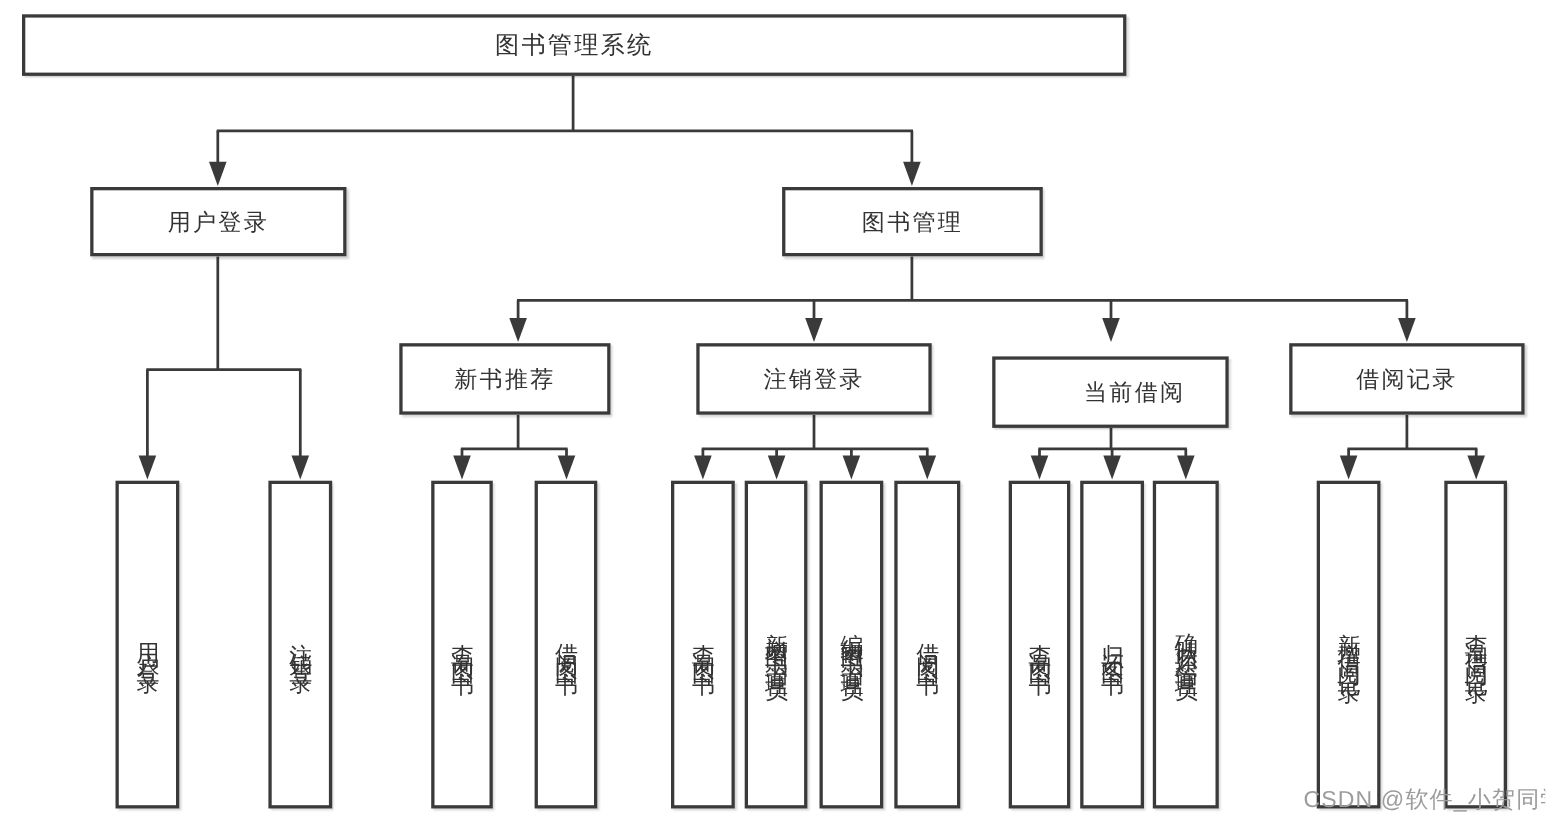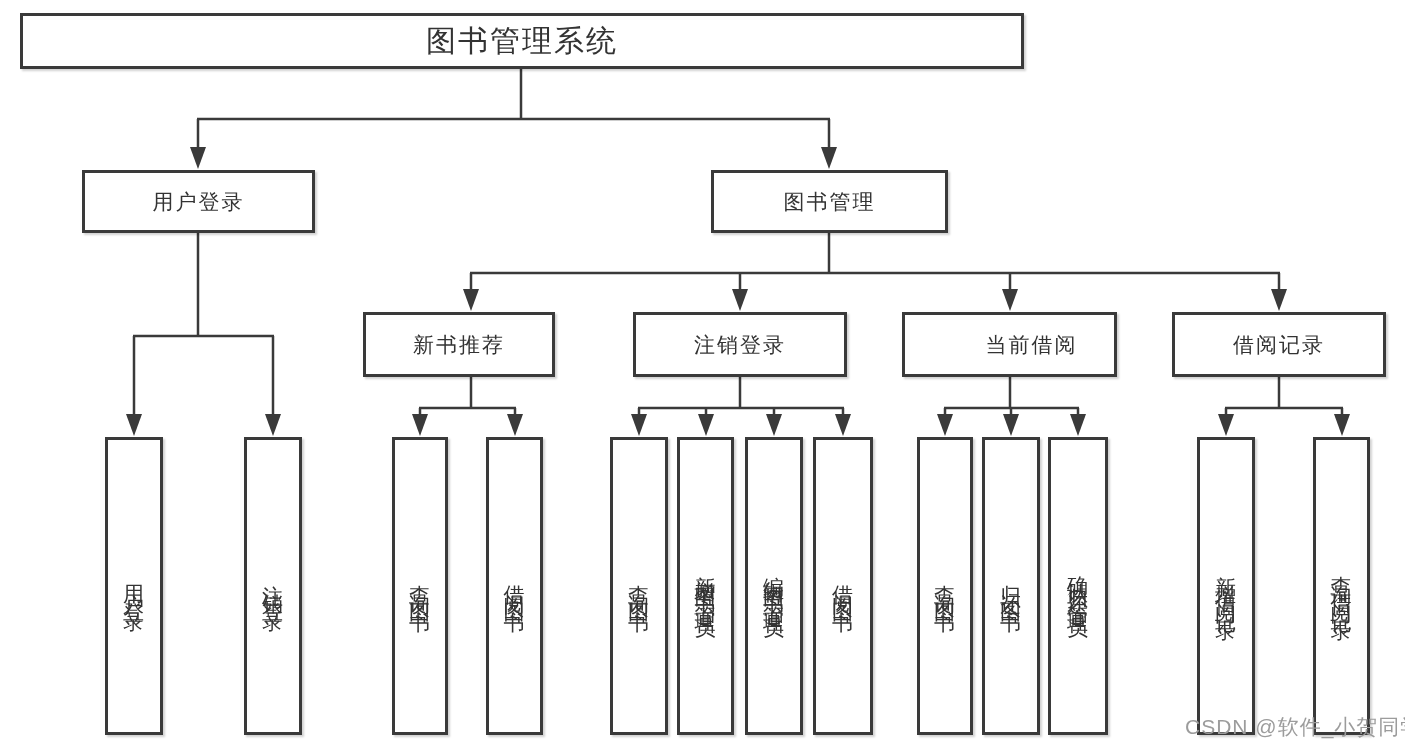--- a/index.html
+++ b/index.html
@@ -125,28 +125,28 @@
       <polygon points="766,414 782,414 774,436"></polygon>
       <polygon points="835,414 851,414 843,436"></polygon>
       <polygon points="937,414 953,414 945,436"></polygon>
       <polygon points="1003,414 1019,414 1011,436"></polygon>
       <polygon points="1070,414 1086,414 1078,436"></polygon>
       <polygon points="1218,414 1234,414 1226,436"></polygon>
       <polygon points="1334,414 1350,414 1342,436"></polygon>
     </g>
   </svg>
 
-  <div class="hbox" style="left:20px; top:13px; width:1004px; height:56px; font-size:30px;">图书管理系统</div>
+  <div class="hbox" style="left:20px; top:13px; width:1004px; height:56px; font-size:22px;">图书管理系统</div>
 
   <div class="hbox" style="left:82px; top:170px; width:233px; height:63px;">用户登录</div>
   <div class="hbox" style="left:711px; top:170px; width:237px; height:63px;text-align:center;">图书管理</div>
 
   <div class="hbox" style="left:363px; top:312px; width:192px; height:65px;">新书推荐</div>
   <div class="hbox" style="left:633px; top:312px; width:214px; height:65px;">注销登录</div>
-  <div class="hbox" style="left:902px; top:312px; width:215px; height:65px;padding-left:44px;">当前借阅</div>
+  <div class="hbox" style="left:902px; top:324px; width:215px; height:65px;padding-left:44px;">当前借阅</div>
   <div class="hbox" style="left:1172px; top:312px; width:214px; height:65px;">借阅记录</div>
 
   <div class="vbox" style="left:105px; width:58px;">
     <span class="vt">用户登录</span>
   </div>
   <div class="vbox" style="left:244px; width:58px;">
     <span class="vt">注销登录</span>
   </div>
 
   <div class="vbox" style="left:392px; width:56px;">

